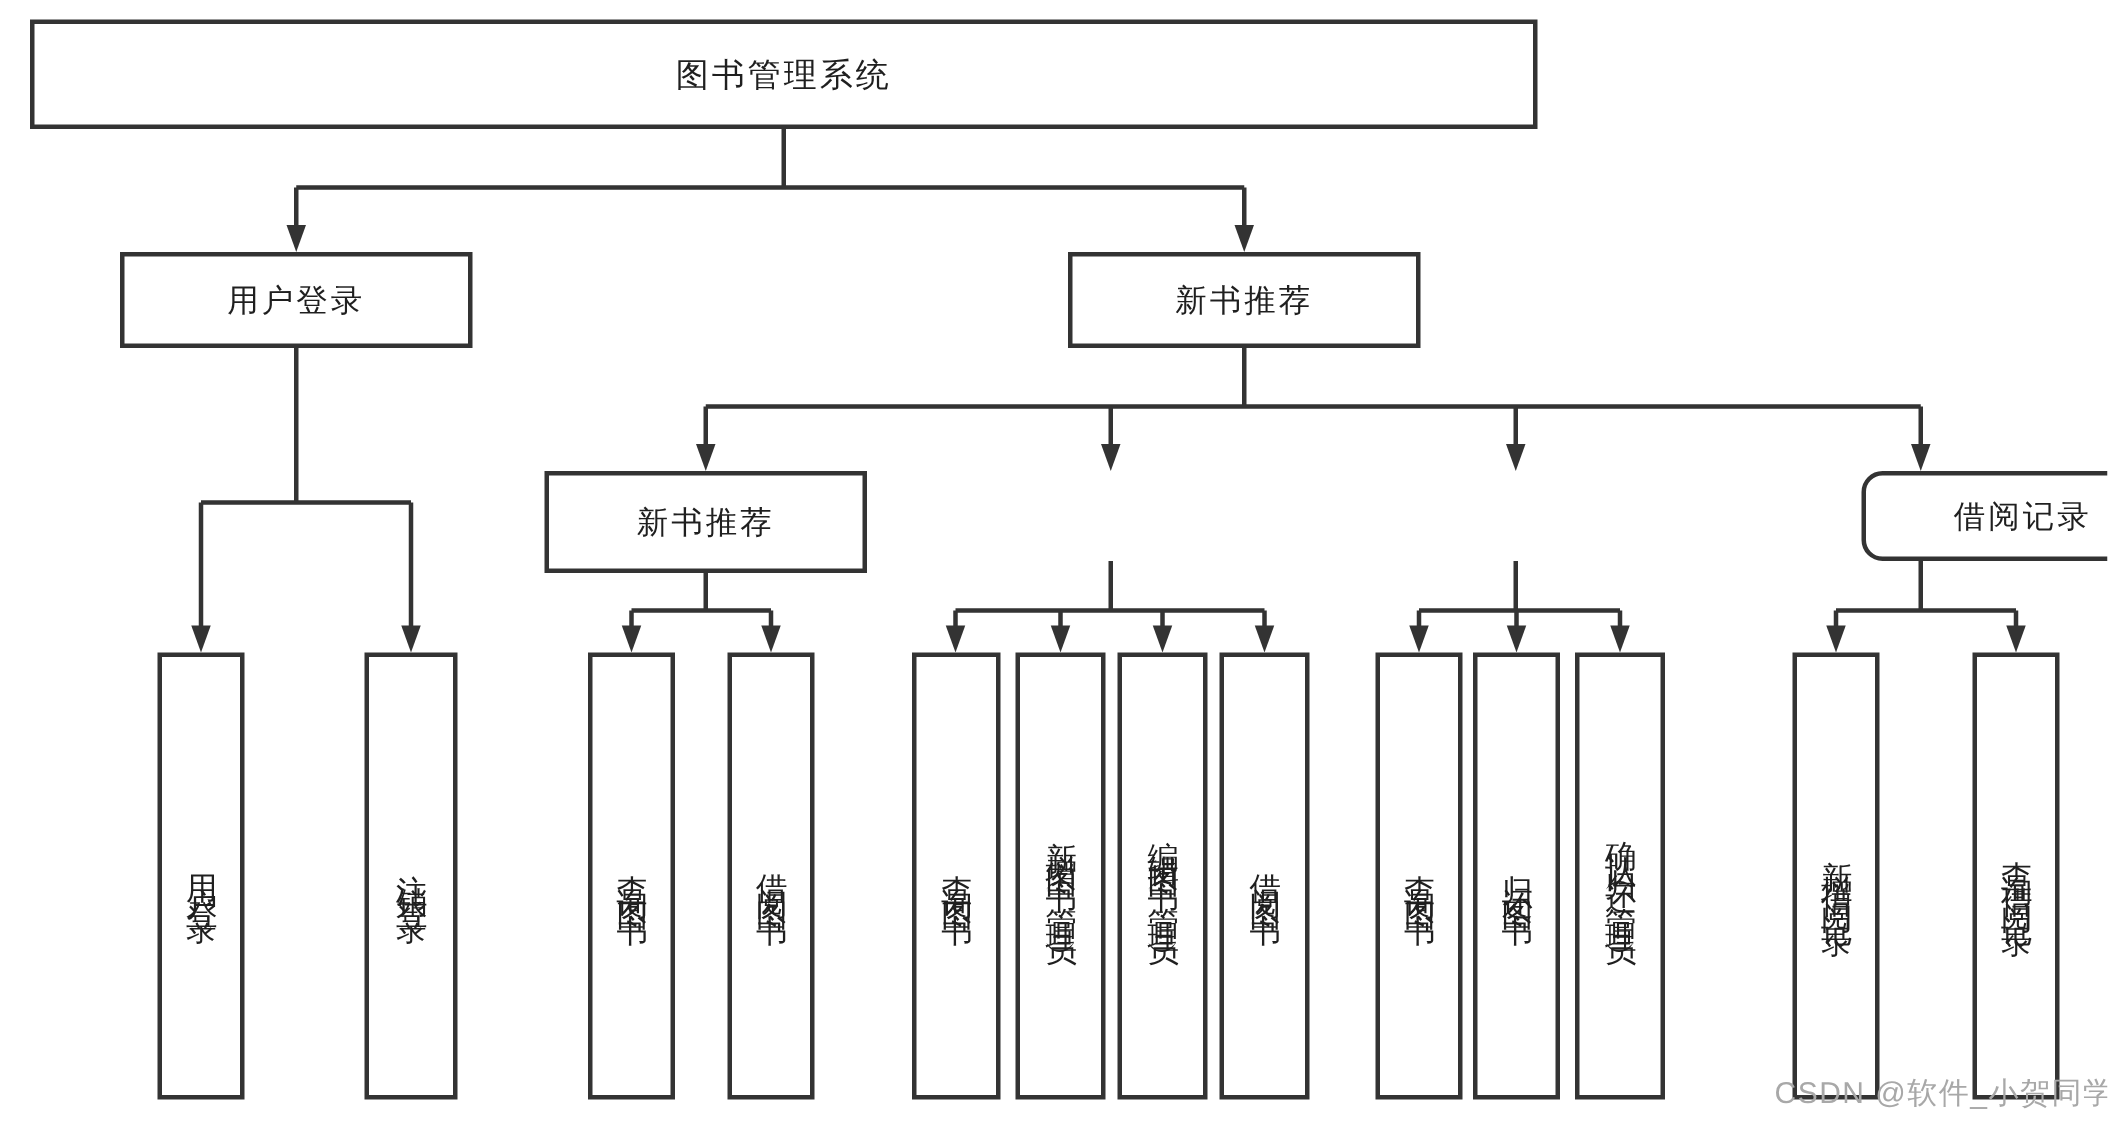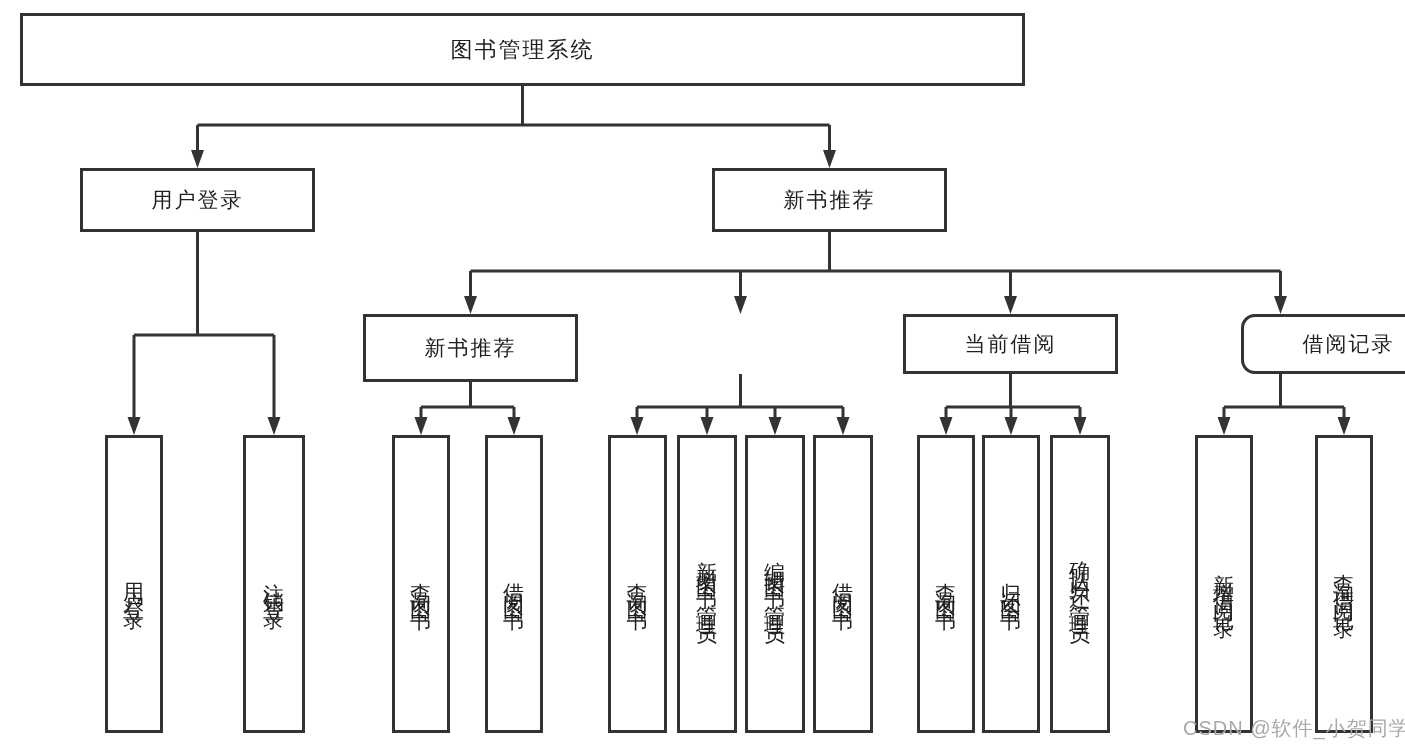--- a/index.html
+++ b/index.html
@@ -105,23 +105,20 @@
   <div class="node" style="left:80px;top:168px;width:235px;height:64px;">
     <span class="h-label">用户登录</span>
   </div>
   <div class="node" style="left:712px;top:168px;width:235px;height:64px;">
     <span class="h-label">新书推荐</span>
   </div>
 
   <div class="node" style="left:363px;top:314px;width:215px;height:68px;">
     <span class="h-label">新书推荐</span>
   </div>
-  <div class="node" style="left:903px;top:314px;width:215px;height:60px;">
-    <span class="h-label">当前借阅</span>
-  </div>
   <div class="node" style="left:1241px;top:314px;width:215px;height:60px;border-radius:14px;">
     <span class="h-label">借阅记录</span>
   </div>
 
   <div class="node leaf" style="left:105px;top:435px;width:58px;height:298px;">
     <span>用户登录</span>
   </div>
   <div class="node leaf" style="left:243px;top:435px;width:62px;height:298px;">
     <span>注销登录</span>
   </div>

